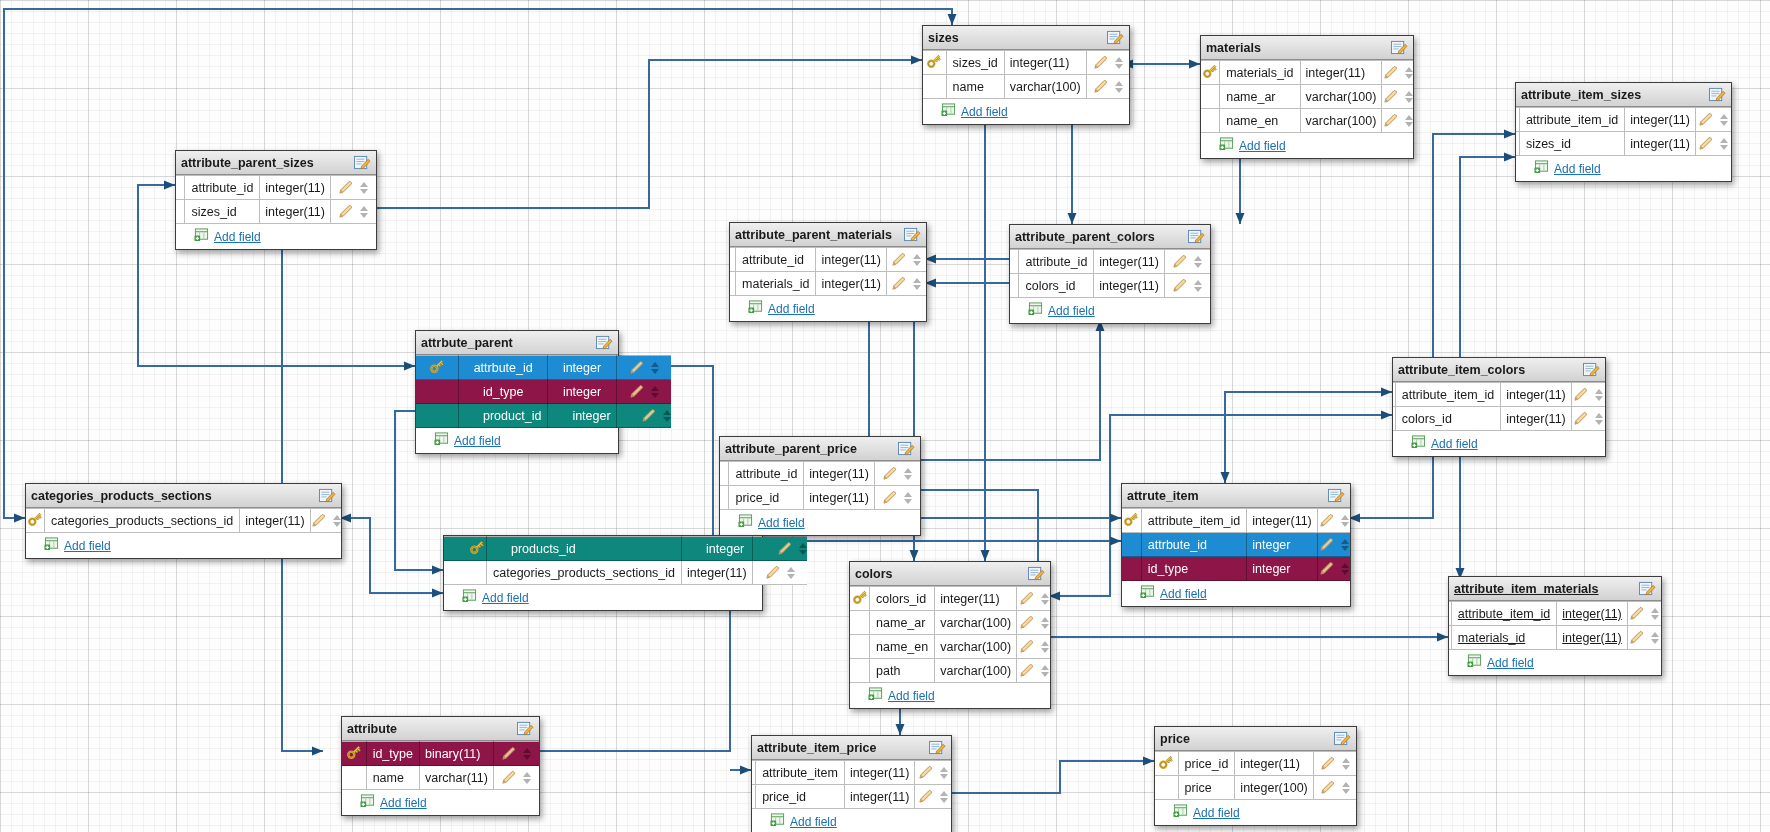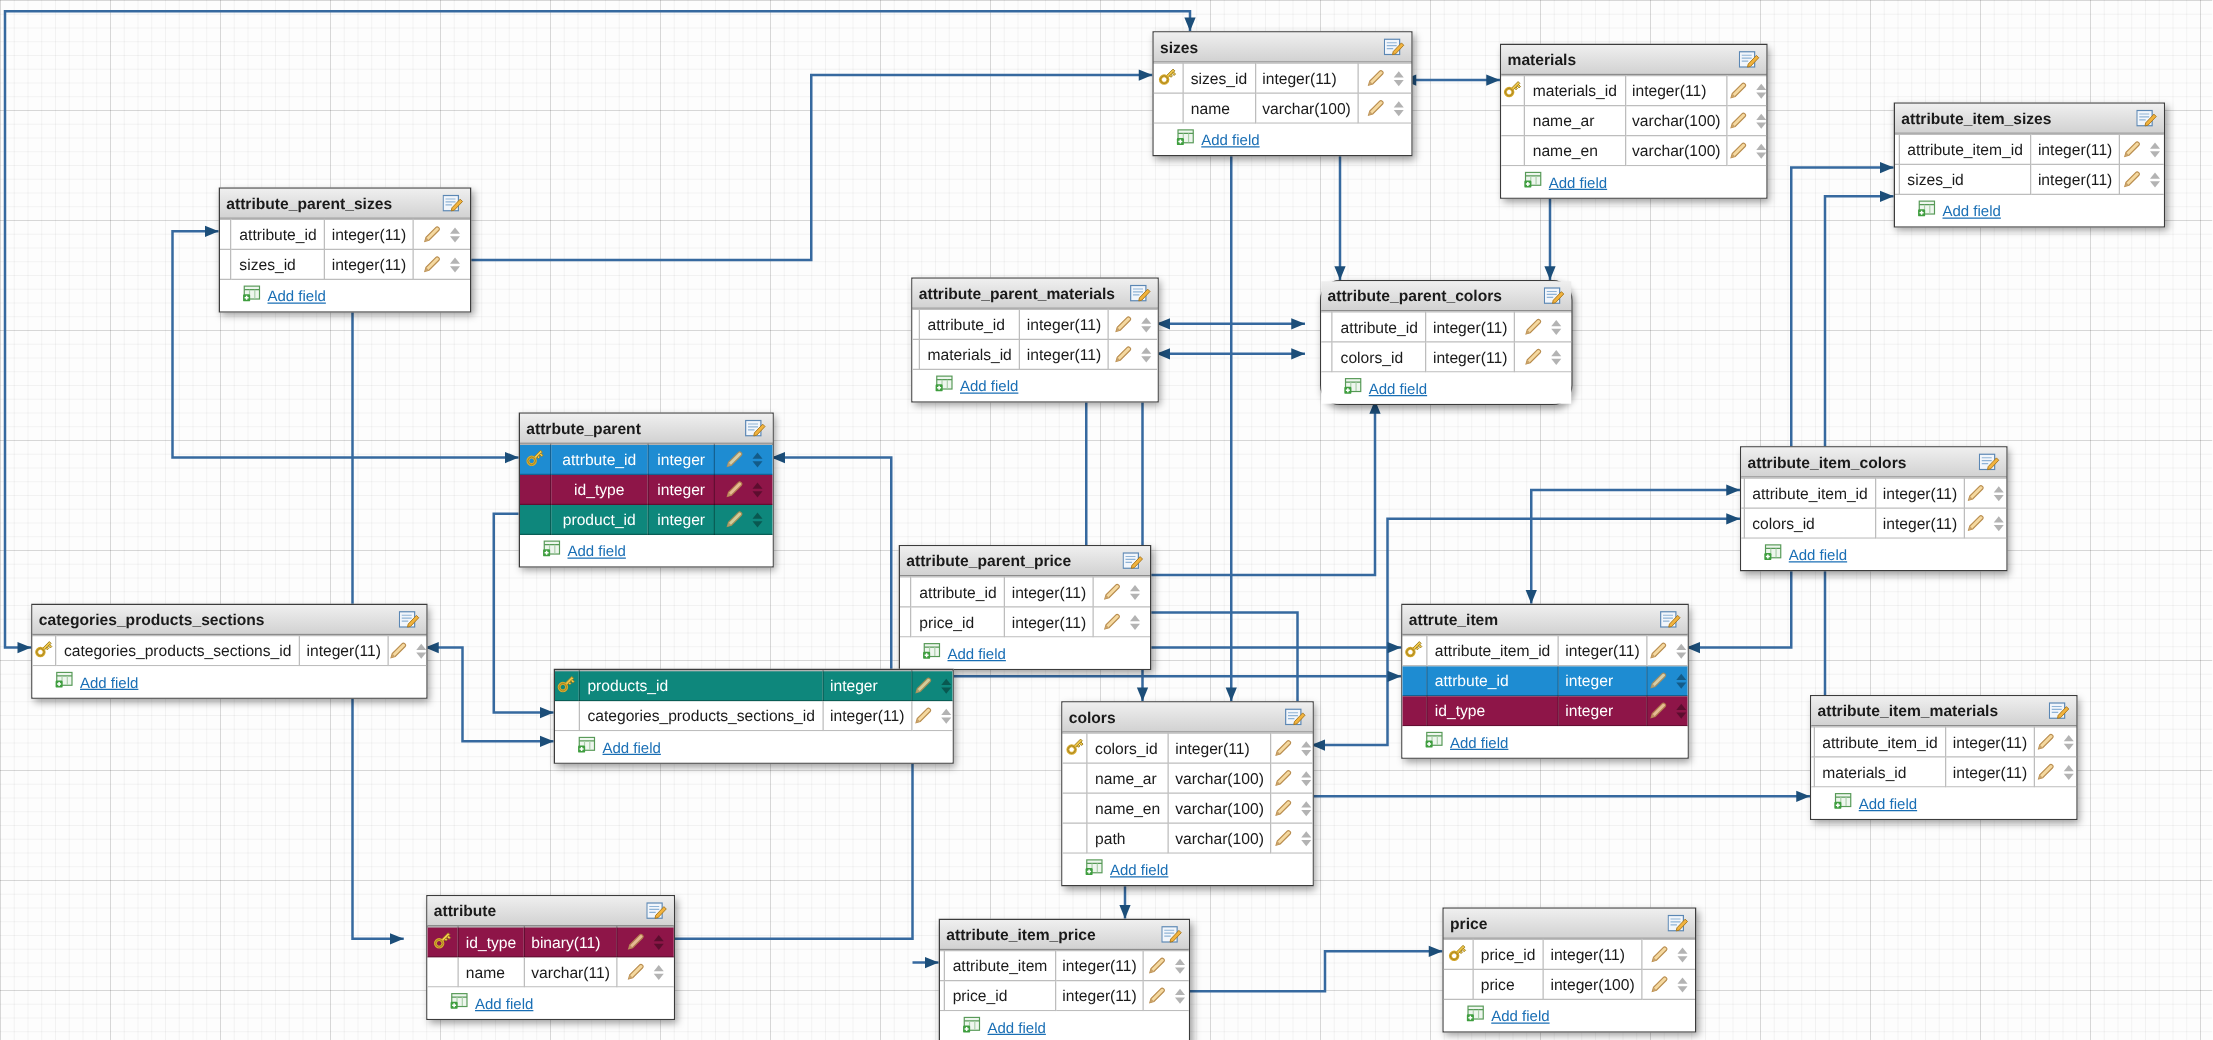--- a/index.html
+++ b/index.html
@@ -41,21 +41,21 @@
   .sorts .up{border-bottom:5px solid #b3b3b3;}
   .sorts .dn{border-top:5px solid #b3b3b3;}
   .icon-pencil{display:inline-flex;cursor:pointer;}
   .frow.c{color:#fff;}
   .frow.c > span{border-color:rgba(0,0,0,.3);}
   .frow.c .sorts .up{border-bottom-color:rgba(0,0,0,.35);}
   .frow.c .sorts .dn{border-top-color:rgba(0,0,0,.35);}
   .frow.c .icon-pencil{opacity:.85;}
   .s-blue > span{background:#1e8cd2;}
   .s-maroon > span{background:#8e1548;}
-  .s-teal > span{background:#0e877c;}
+  .s-teal > span{background:#0e877c;padding-left:24px;}
   .addrow{display:flex;align-items:center;gap:5px;height:25px;padding:0 18px;background:#fff;}
   .addlink{color:#1a6fb5;text-decoration:underline;cursor:pointer;font-size:12px;}
 </style>
 </head>
 <body>
 
 <div id="canvas">
   <svg id="wires" viewBox="0 0 1770 832">
       <polyline points="175,185 138,185 138,366 415,366" fill="none" stroke="#36699f" stroke-width="2"></polyline>
       <polygon points="175,185 164,189.5 164,180.5" fill="#1c4e79"></polygon>
@@ -539,21 +539,21 @@
           <line x1="1.5" y1="3.5" x2="14.5" y2="3.5" stroke="#569956"></line>
           <line x1="6" y1="3.5" x2="6" y2="11" stroke="#a9cfa9"></line>
           <line x1="10.5" y1="3.5" x2="10.5" y2="11" stroke="#a9cfa9"></line>
           <rect x="0.5" y="7.5" width="6" height="6" rx="1" fill="#3f9e3f"></rect>
           <path d="M3.5 8.8 v3.4 M1.8 10.5 h3.4" stroke="#fff" stroke-width="1.3" fill="none"></path>
         </svg>
       </span>
       <a class="addlink">Add field</a>
     </div>
   </div>
-    <div class="tbl nokey" style="left: 1056px; top: 224px; width: 200px; border-radius: 16px;">
+    <div class="tbl nokey" style="left: 1009px; top: 224px; width: 200px;">
     <div class="tbl-title">
       <span class="tbl-name">attribute_parent_colors</span>
       <span class="icon-edit">
         <svg width="17" height="15" viewBox="0 0 18 16">
           <rect x="0.5" y="1.5" width="13" height="13" fill="#f2f6fb" stroke="#5b87b4"></rect>
           <line x1="2.5" y1="4.5" x2="11" y2="4.5" stroke="#8fb3d6"></line>
           <line x1="2.5" y1="7" x2="11" y2="7" stroke="#8fb3d6"></line>
           <line x1="2.5" y1="9.5" x2="8" y2="9.5" stroke="#8fb3d6"></line>
           <path d="M8 12 L15 4.6 L17 6.6 L10 14 L7.4 14.6 Z" fill="#f2b33d" stroke="#a8761c" stroke-width="0.8"></path>
         </svg>
@@ -1288,21 +1288,21 @@
           <line x1="1.5" y1="3.5" x2="14.5" y2="3.5" stroke="#569956"></line>
           <line x1="6" y1="3.5" x2="6" y2="11" stroke="#a9cfa9"></line>
           <line x1="10.5" y1="3.5" x2="10.5" y2="11" stroke="#a9cfa9"></line>
           <rect x="0.5" y="7.5" width="6" height="6" rx="1" fill="#3f9e3f"></rect>
           <path d="M3.5 8.8 v3.4 M1.8 10.5 h3.4" stroke="#fff" stroke-width="1.3" fill="none"></path>
         </svg>
       </span>
       <a class="addlink">Add field</a>
     </div>
   </div>
-    <div class="tbl nokey" style="left: 1448px; top: 556px; width: 212px;">
+    <div class="tbl nokey" style="left: 1448px; top: 576px; width: 212px; text-decoration: underline;">
     <div class="tbl-title">
       <span class="tbl-name">attribute_item_materials</span>
       <span class="icon-edit">
         <svg width="17" height="15" viewBox="0 0 18 16">
           <rect x="0.5" y="1.5" width="13" height="13" fill="#f2f6fb" stroke="#5b87b4"></rect>
           <line x1="2.5" y1="4.5" x2="11" y2="4.5" stroke="#8fb3d6"></line>
           <line x1="2.5" y1="7" x2="11" y2="7" stroke="#8fb3d6"></line>
           <line x1="2.5" y1="9.5" x2="8" y2="9.5" stroke="#8fb3d6"></line>
           <path d="M8 12 L15 4.6 L17 6.6 L10 14 L7.4 14.6 Z" fill="#f2b33d" stroke="#a8761c" stroke-width="0.8"></path>
         </svg>

